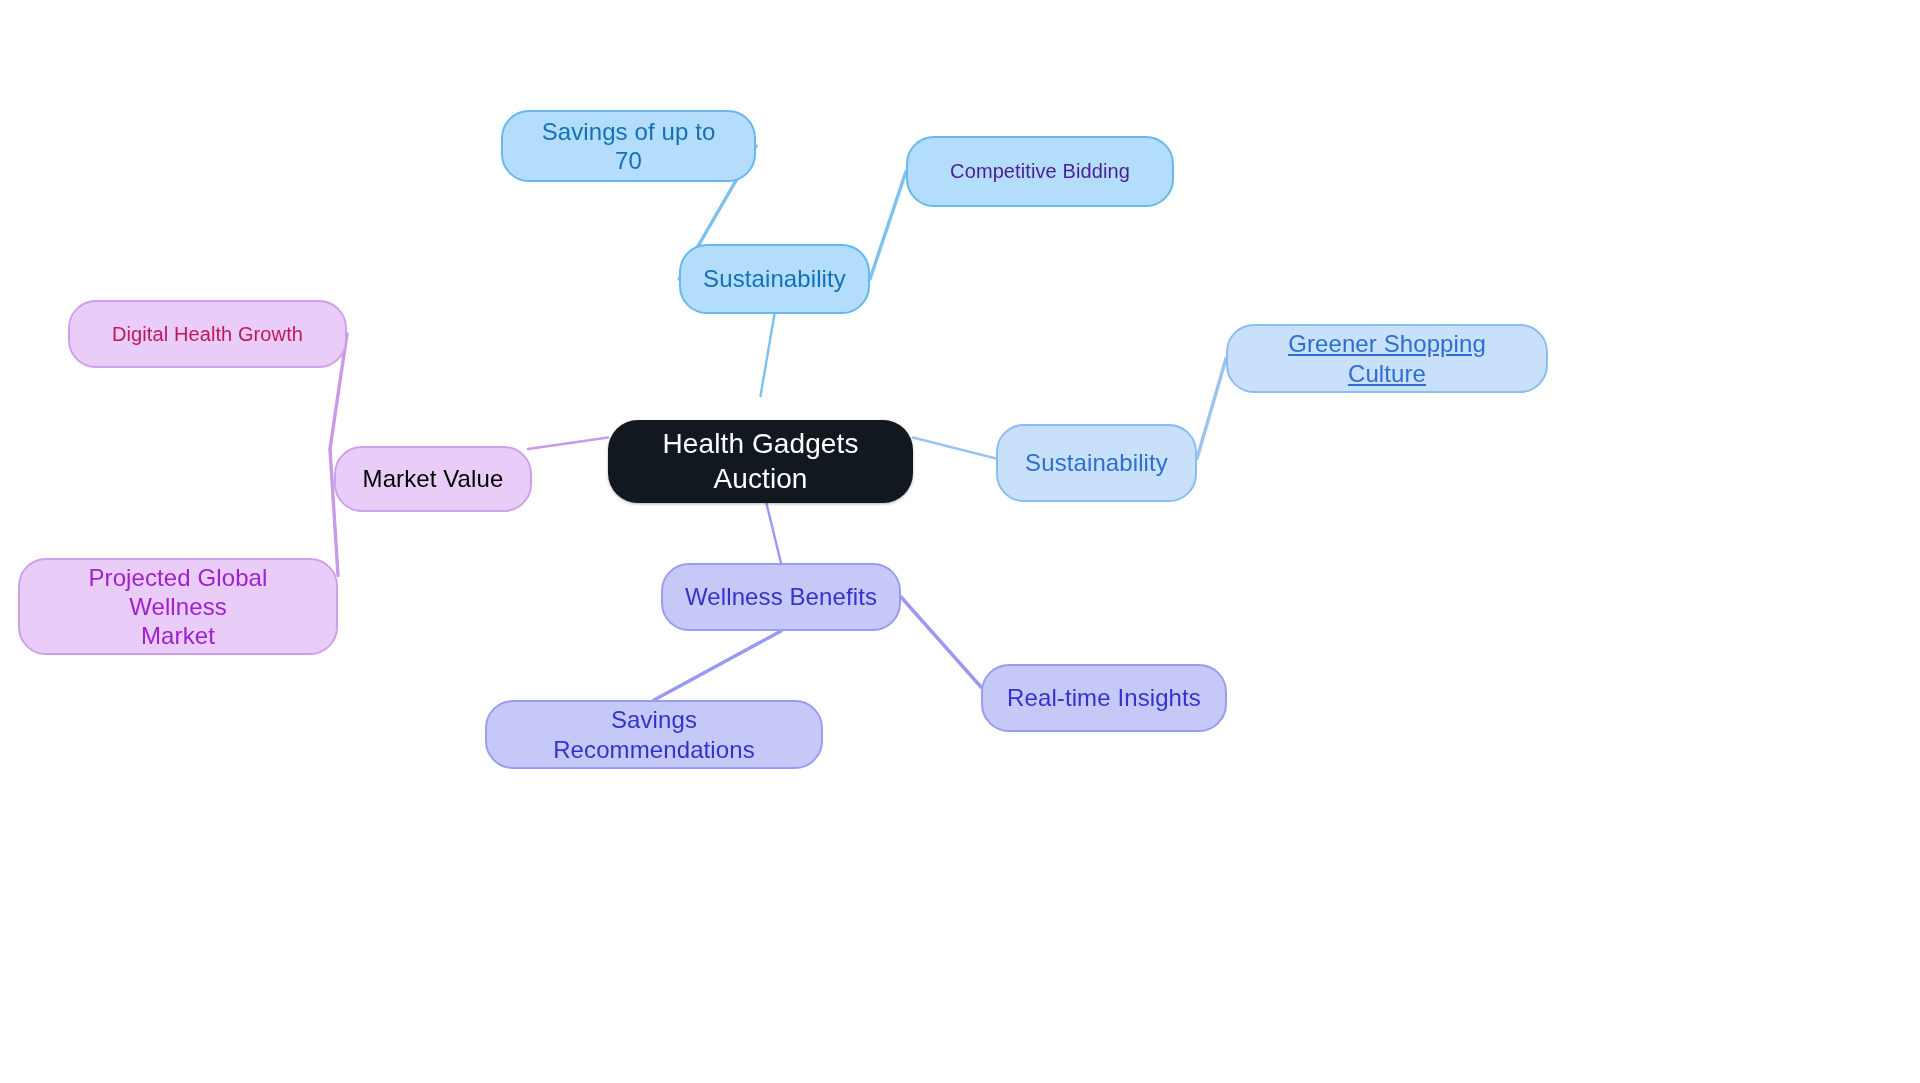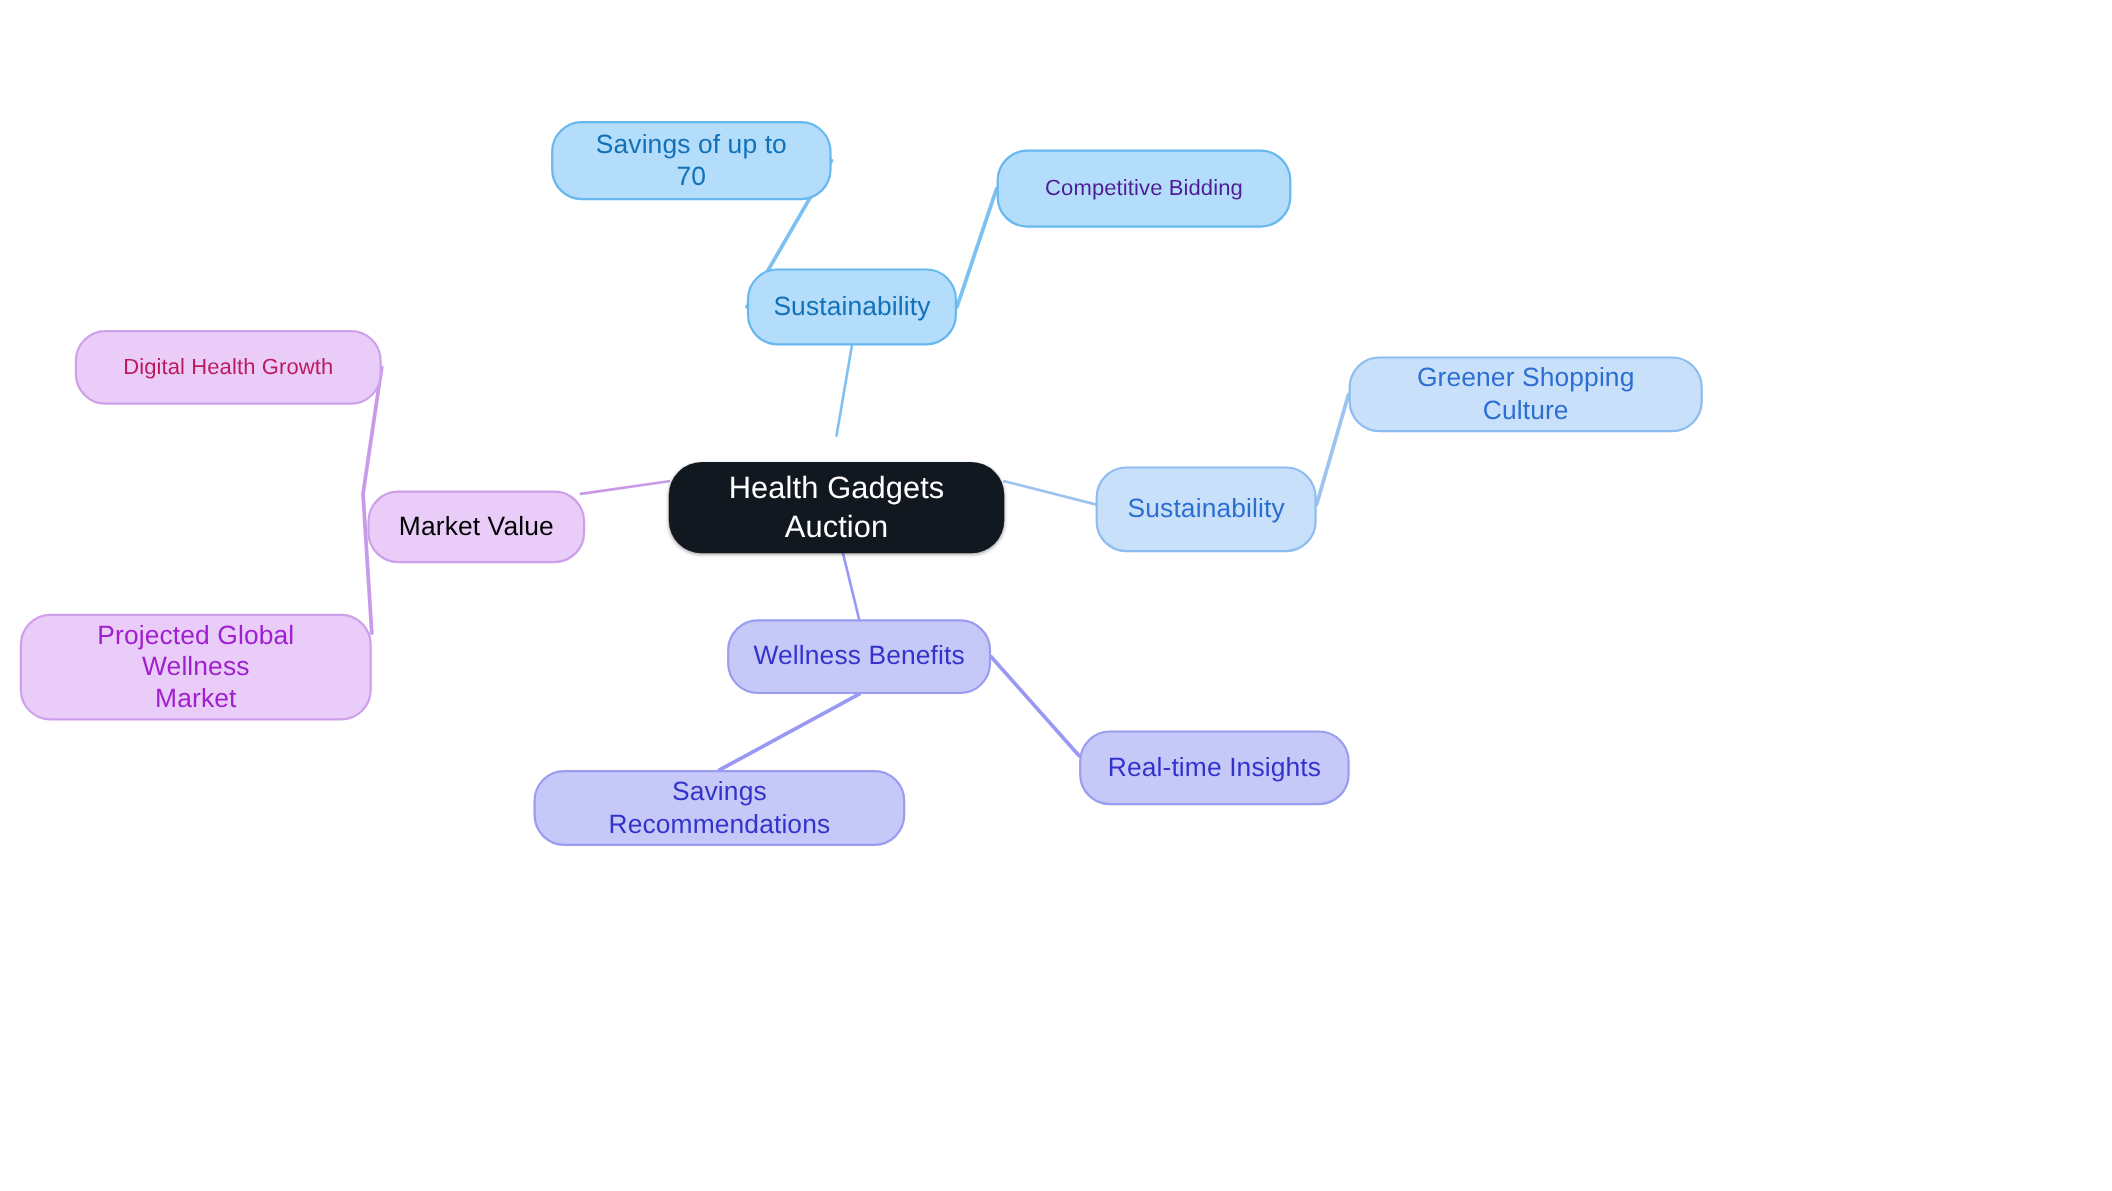--- a/index.html
+++ b/index.html
@@ -73,17 +73,17 @@
     </svg>
 <div class="node node-root" style="left: 608px; top: 396px; width: 305px; height: 83px; background: rgb(18, 24, 32); border-color: rgb(18, 24, 32); color: rgb(255, 255, 255); font-size: 28px;"><span class="node-label">Health Gadgets Auction</span></div>
     <div class="node" style="left: 679px; top: 244px; width: 191px; height: 70px; background: rgb(179, 221, 250); border-color: rgb(102, 184, 239); color: rgb(18, 113, 184); font-size: 24px;"><span class="node-label">Sustainability</span></div>
     <div class="node" style="left: 501px; top: 110px; width: 255px; height: 72px; background: rgb(179, 221, 250); border-color: rgb(102, 184, 239); color: rgb(18, 113, 184); font-size: 24px;"><span class="node-label">Savings of up to 70</span></div>
     <div class="node" style="left: 906px; top: 136px; width: 268px; height: 71px; background: rgb(179, 221, 250); border-color: rgb(102, 184, 239); color: #4c1d95; font-size: 20px;"><span class="node-label">Competitive Bidding</span></div>
     <div class="node" style="left: 334px; top: 416px; width: 198px; height: 66px; background: rgb(233, 205, 248); border-color: rgb(207, 160, 234); color: #000000; font-size: 24px; margin-top: 30px;"><span class="node-label">Market Value</span></div>
     <div class="node" style="left: 68px; top: 300px; width: 279px; height: 68px; background: rgb(233, 205, 248); border-color: rgb(207, 160, 234); color: #be185d; font-size: 20px;"><span class="node-label">Digital Health Growth</span></div>
     <div class="node" style="left: 18px; top: 527px; width: 320px; height: 97px; background: rgb(233, 205, 248); border-color: rgb(207, 160, 234); color: rgb(160, 32, 208); font-size: 24px; margin-top: 31px;"><span class="node-label">Projected Global Wellness
 Market</span></div>
     <div class="node" style="left: 996px; top: 424px; width: 201px; height: 78px; background: rgb(201, 224, 250); border-color: rgb(140, 188, 240); color: rgb(44, 111, 209); font-size: 24px;"><span class="node-label">Sustainability</span></div>
-    <div class="node" style="left: 1226px; top: 324px; width: 322px; height: 69px; background: rgb(201, 224, 250); border-color: rgb(140, 188, 240); color: rgb(44, 111, 209); font-size: 24px;"><span class="node-label">Greener Shopping Culture</span></div>
+    <div class="node" style="left: 1226px; top: 324px; width: 322px; height: 69px; background: rgb(201, 224, 250); border-color: rgb(140, 188, 240); color: rgb(44, 111, 209); font-size: 24px; text-decoration: underline;"><span class="node-label">Greener Shopping Culture</span></div>
     <div class="node" style="left: 661px; top: 563px; width: 240px; height: 68px; background: rgb(198, 201, 248); border-color: rgb(154, 156, 240); color: rgb(51, 51, 204); font-size: 24px;"><span class="node-label">Wellness Benefits</span></div>
     <div class="node" style="left: 485px; top: 700px; width: 338px; height: 69px; background: rgb(198, 201, 248); border-color: rgb(154, 156, 240); color: rgb(51, 51, 204); font-size: 24px;"><span class="node-label">Savings Recommendations</span></div>
     <div class="node" style="left: 981px; top: 664px; width: 246px; height: 68px; background: rgb(198, 201, 248); border-color: rgb(154, 156, 240); color: rgb(51, 51, 204); font-size: 24px;"><span class="node-label">Real-time Insights</span></div>
   </div>
 
 </body></html>

